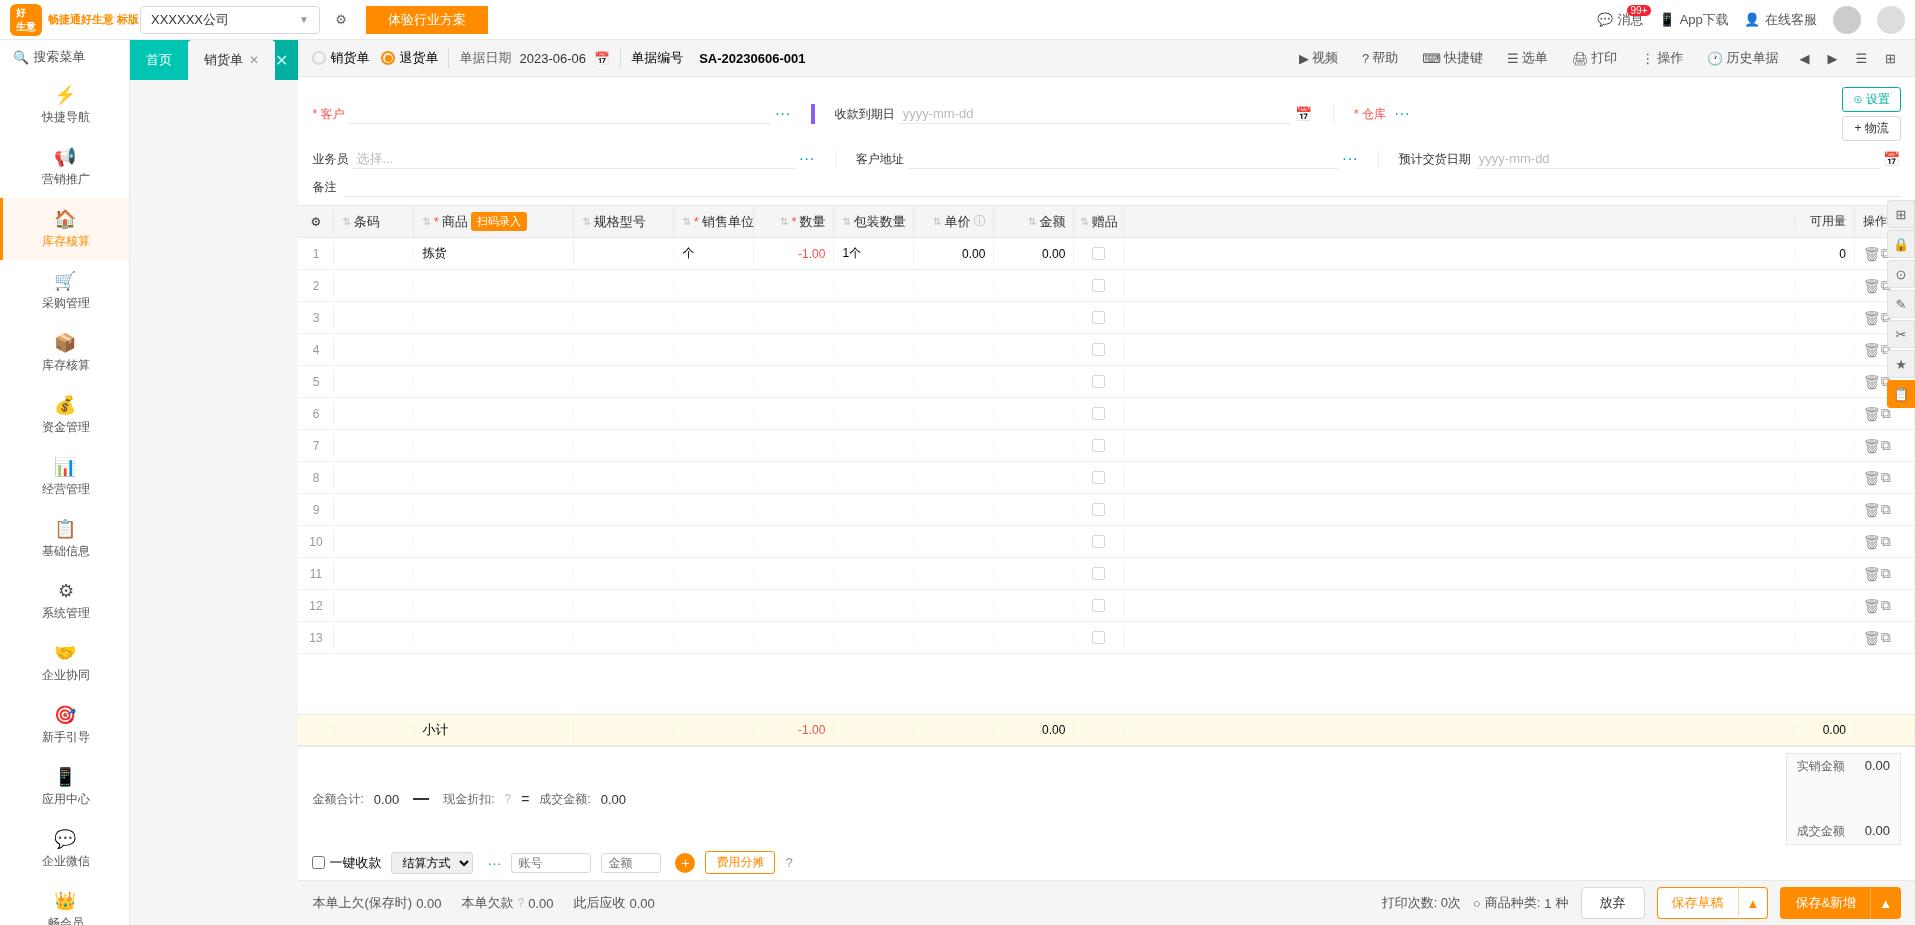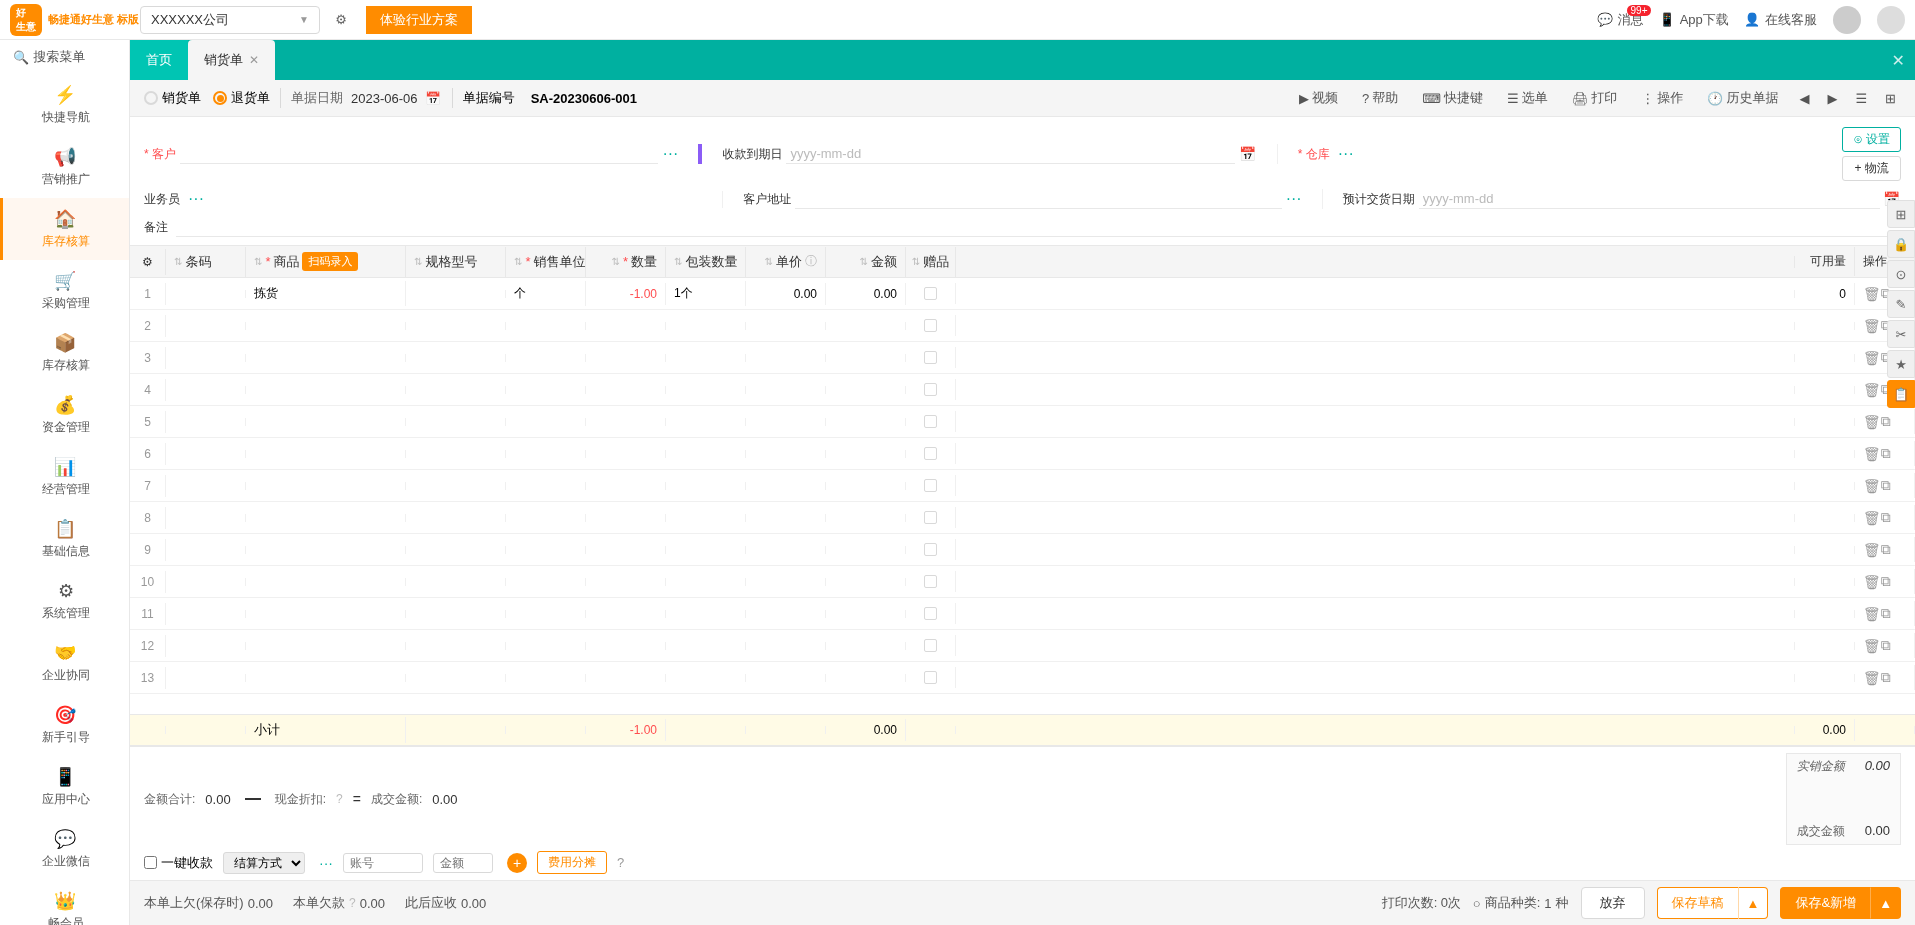--- a/index.html
+++ b/index.html
@@ -7,39 +7,39 @@
 
     
     .top-bar { height: 40px; background: #fff; display: flex; align-items: center; padding: 0 10px; border-bottom: 1px solid #e8e8e8; flex-shrink: 0; }
     .logo-area { display: flex; align-items: center; gap: 6px; width: 130px; }
     .logo-icon { width: 32px; height: 32px; background: #ff8c00; border-radius: 6px; display: flex; align-items: center; justify-content: center; color: white; font-size: 10px; font-weight: bold; }
     .logo-text { font-size: 11px; color: #ff8c00; font-weight: bold; line-height: 1.3; }
     .company-selector { display: flex; align-items: center; gap: 4px; padding: 4px 10px; border: 1px solid #d9d9d9; border-radius: 4px; min-width: 180px; background: #fff; cursor: pointer; }
     .company-name { flex: 1; font-size: 13px; color: #333; }
     .chevron-down { color: #999; font-size: 10px; }
     .settings-icon-btn { width: 30px; height: 30px; display: flex; align-items: center; justify-content: center; cursor: pointer; color: #666; margin-left: 6px; }
-    .trial-btn { background: #ff8c00; color: white; border: none; padding: 5px 14px; border-radius: 0; cursor: pointer; font-size: 13px; margin-left: 10px; }
+    .trial-btn { background: #ff8c00; color: white; border: none; padding: 5px 22px; border-radius: 0; cursor: pointer; font-size: 13px; margin-left: 10px; }
     .top-right { margin-left: auto; display: flex; align-items: center; gap: 16px; }
     .top-right-item { display: flex; align-items: center; gap: 4px; cursor: pointer; color: #555; font-size: 13px; position: relative; }
     .badge { background: #f5222d; color: white; border-radius: 8px; font-size: 10px; padding: 0 4px; position: absolute; top: -6px; right: -8px; min-width: 16px; text-align: center; }
     .avatar { width: 28px; height: 28px; border-radius: 50%; background: #ccc; }
 
     
     .main-layout { display: flex; flex: 1; overflow: hidden; }
 
     
     .sidebar { width: 130px; background: #fff; border-right: 1px solid #e8e8e8; display: flex; flex-direction: column; flex-shrink: 0; }
     .sidebar-item { display: flex; flex-direction: column; align-items: center; padding: 10px 0; cursor: pointer; color: #555; border-left: 3px solid transparent; }
     .sidebar-item.active { background: #fff7f0; color: #ff8c00; border-left-color: #ff8c00; }
     .sidebar-item .icon { font-size: 18px; margin-bottom: 3px; }
     .sidebar-item .label { font-size: 12px; }
     .sidebar-search { display: flex; align-items: center; gap: 4px; padding: 8px 10px; cursor: pointer; color: #555; border-left: 3px solid transparent; }
 
     
-    .content-area { flex: 1; display: flex; flex-direction: column; overflow: hidden; }
+    .content-area { flex: 1; display: flex; flex-direction: row; overflow: hidden; }
 
     
     .tab-bar { height: 40px; background: #00b0a0; display: flex; align-items: center; padding: 0; flex-shrink: 0; }
     .tab-item { height: 40px; display: flex; align-items: center; padding: 0 16px; cursor: pointer; color: rgba(255,255,255,0.8); font-size: 13px; gap: 6px; }
     .tab-item.active { background: #f5f5f5; color: #333; border-radius: 4px 4px 0 0; }
     .tab-item.home { background: #00c5b3; color: white; }
     .tab-close { font-size: 12px; color: #999; cursor: pointer; }
     .tab-spacer { flex: 1; }
     .tab-close-btn { color: rgba(255,255,255,0.8); margin-right: 10px; cursor: pointer; font-size: 16px; }
 
@@ -343,20 +343,21 @@
           </div>
           <div style="display:flex;flex-direction:column;gap:4px;margin-left:10px;">
             <button class="config-btn settings">⊙ 设置</button>
             <button class="config-btn logistics">+ 物流</button>
           </div>
         </div>
 
         <div class="form-row">
           <div style="display:flex;align-items:center;flex:1;border-right:1px solid #f0f0f0;padding-right:20px;margin-right:20px;">
             <span class="field-label optional">业务员</span>
+            <input class="field-input" type="text" placeholder="选择..." style="flex: 1 1 0%; border-top: none; border-right: none; border-left: none; border-image: initial; border-bottom: 1px solid rgb(232, 232, 232); outline: none; padding: 2px 4px;">
             <span class="field-dots">···</span>
           </div>
           <div style="display:flex;align-items:center;flex:1;border-right:1px solid #f0f0f0;padding-right:20px;margin-right:20px;">
             <span class="field-label optional">客户地址</span>
             <input class="field-input" type="text" style="flex: 1 1 0%; border-top: none; border-right: none; border-left: none; border-image: initial; border-bottom: 1px solid rgb(232, 232, 232); outline: none; padding: 2px 4px;">
             <span class="field-dots">···</span>
           </div>
           <div style="display:flex;align-items:center;flex:1;">
             <span class="field-label optional">预计交货日期</span>
             <input class="field-input" type="text" placeholder="yyyy-mm-dd" style="flex: 1 1 0%; border-top: none; border-right: none; border-left: none; border-image: initial; border-bottom: 1px solid rgb(232, 232, 232); outline: none; padding: 2px 4px;">
@@ -709,21 +710,21 @@
           <span class="footer-label">金额合计:</span>
           <span class="footer-value">0.00</span>
           <div class="footer-divider"></div>
           <span class="footer-label">现金折扣:</span>
           <span class="info-icon">?</span>
           <span class="footer-equals">=</span>
           <span class="footer-label">成交金额:</span>
           <span class="footer-value">0.00</span>
           <div style="margin-left:auto;display:flex;gap:6px;align-items:center;">
             <div style="display:flex;flex-direction:column;gap:2px;font-size:12px;text-align:right;border:1px solid #e8e8e8;padding:4px 10px;background:#fafafa;">
-              <div style="display:flex;justify-content:flex-start;gap:20px;font-style:italic;">
+              <div style="display:flex;justify-content:space-between;">
                 <span class="footer-label">实销金额</span>
                 <span class="footer-value">0.00</span>
               </div>
               <div style="display:flex;justify-content:space-between;gap:20px;margin-top:46px;">
                 <span class="footer-label">成交金额</span>
                 <span class="footer-value">0.00</span>
               </div>
             </div>
           </div>
         </div>

